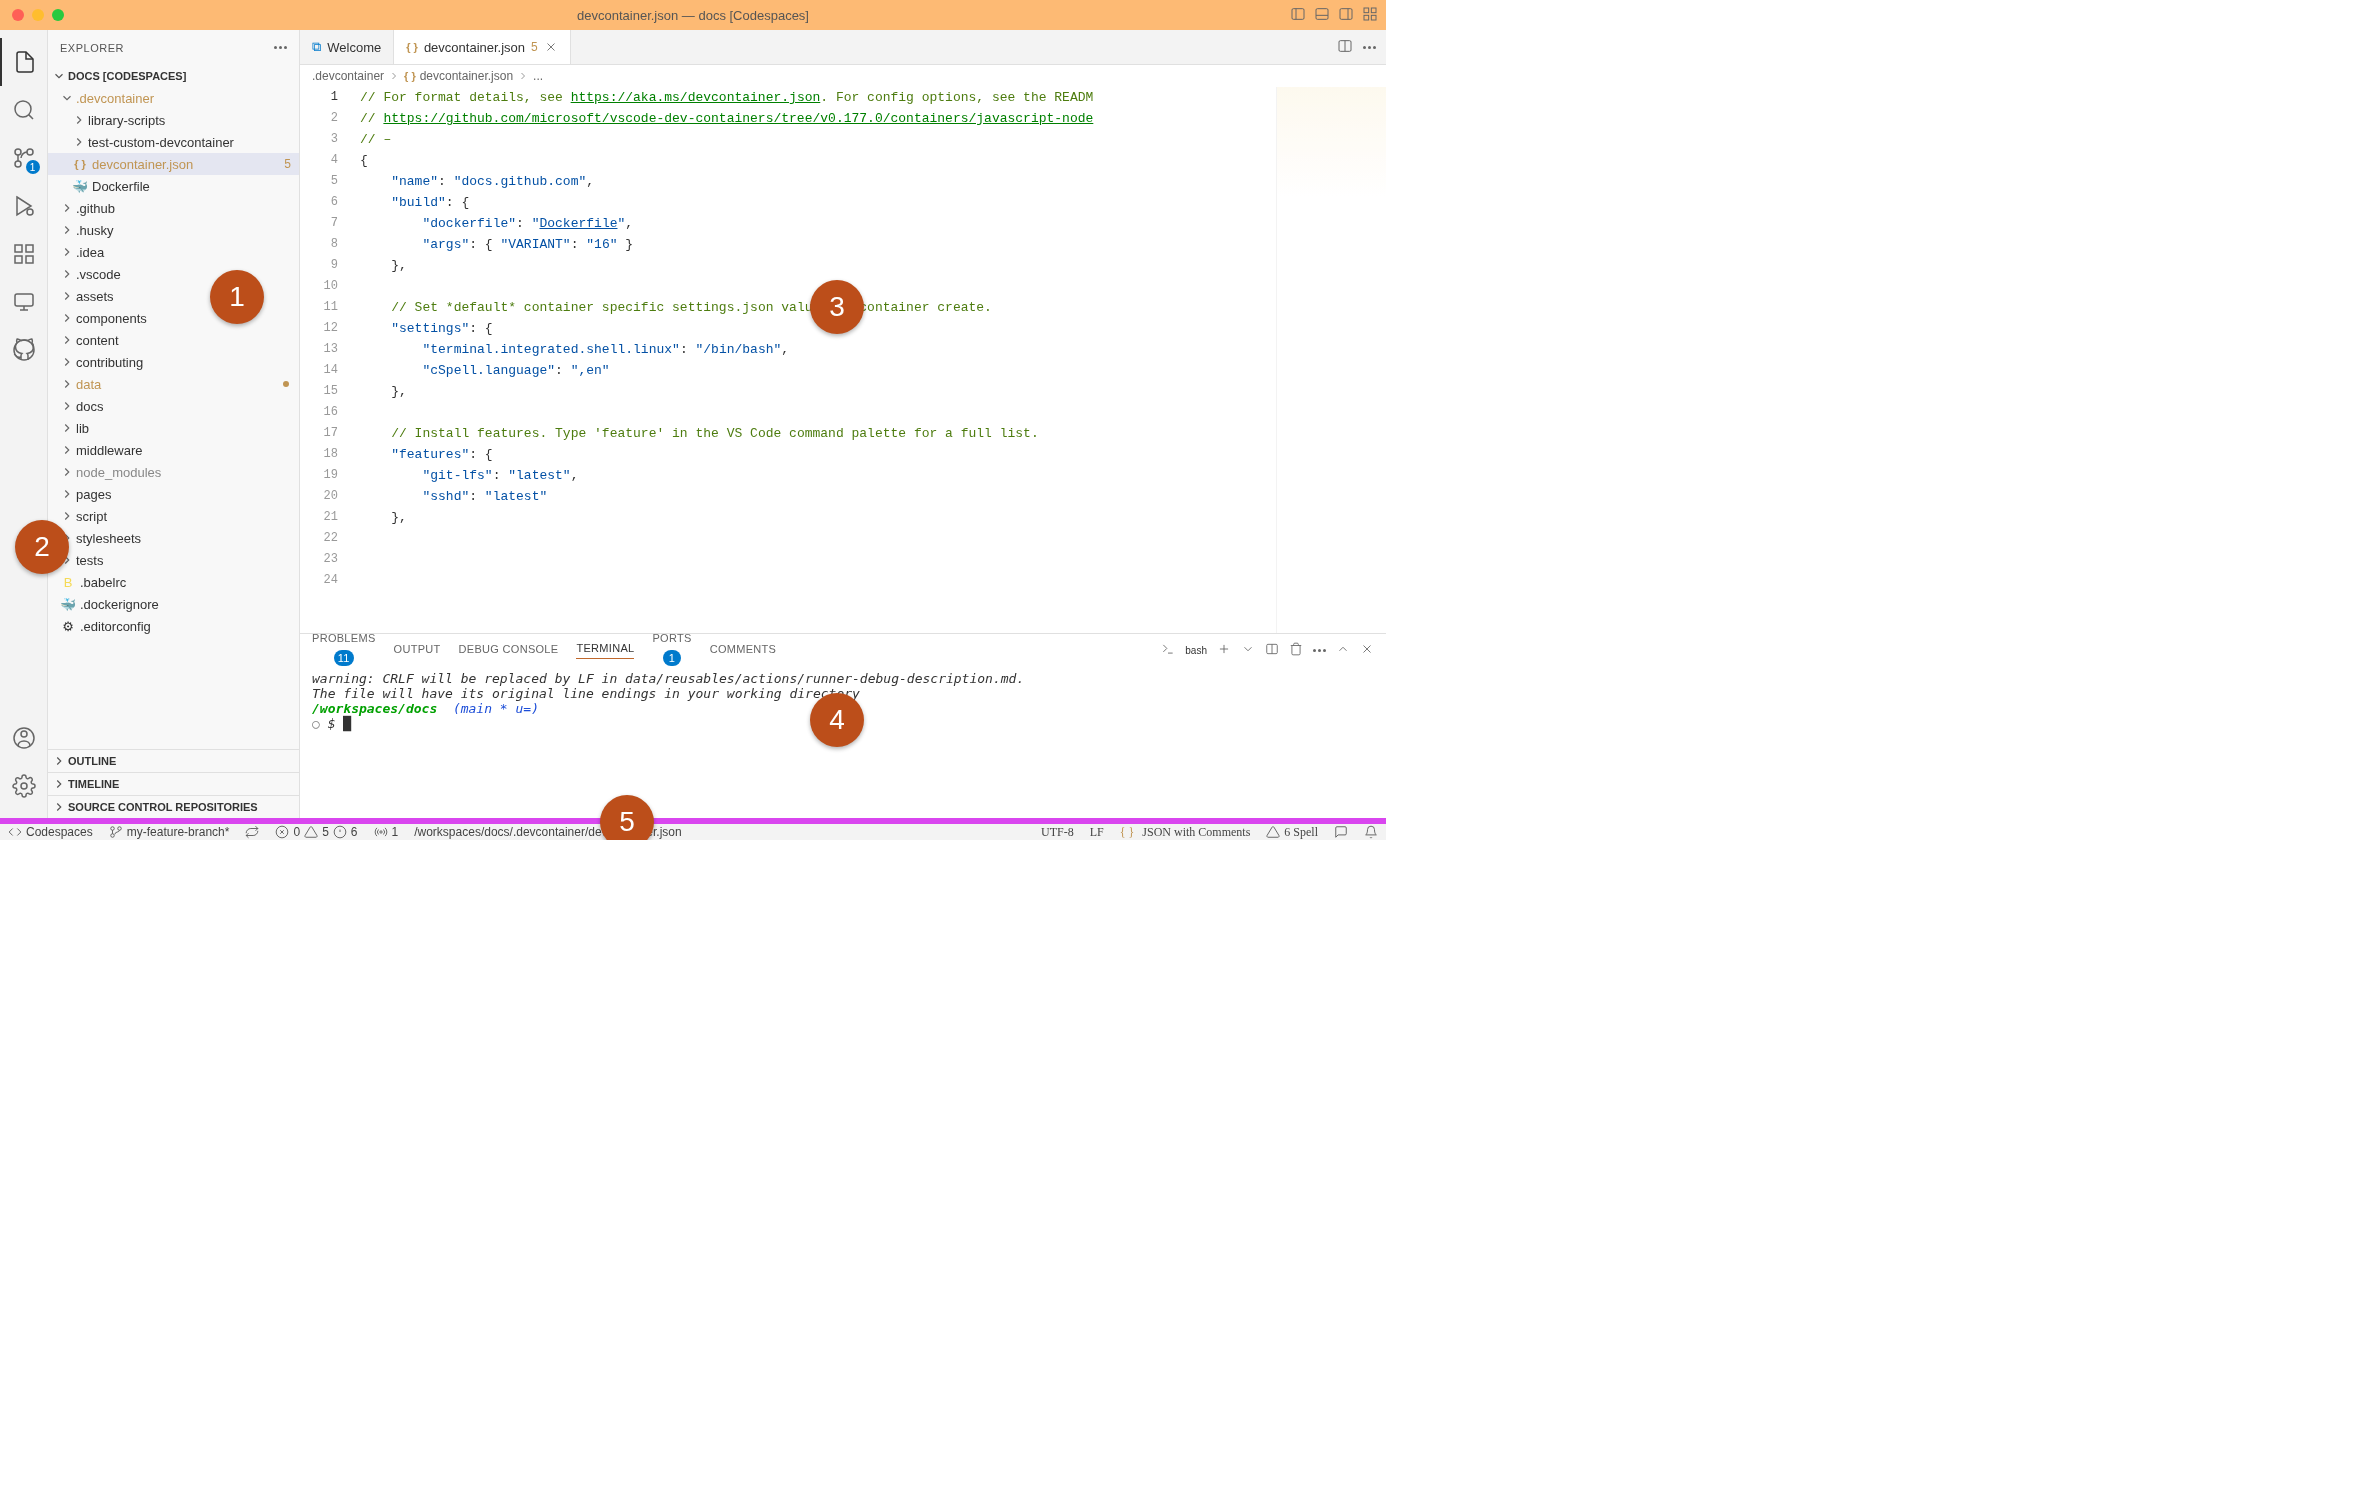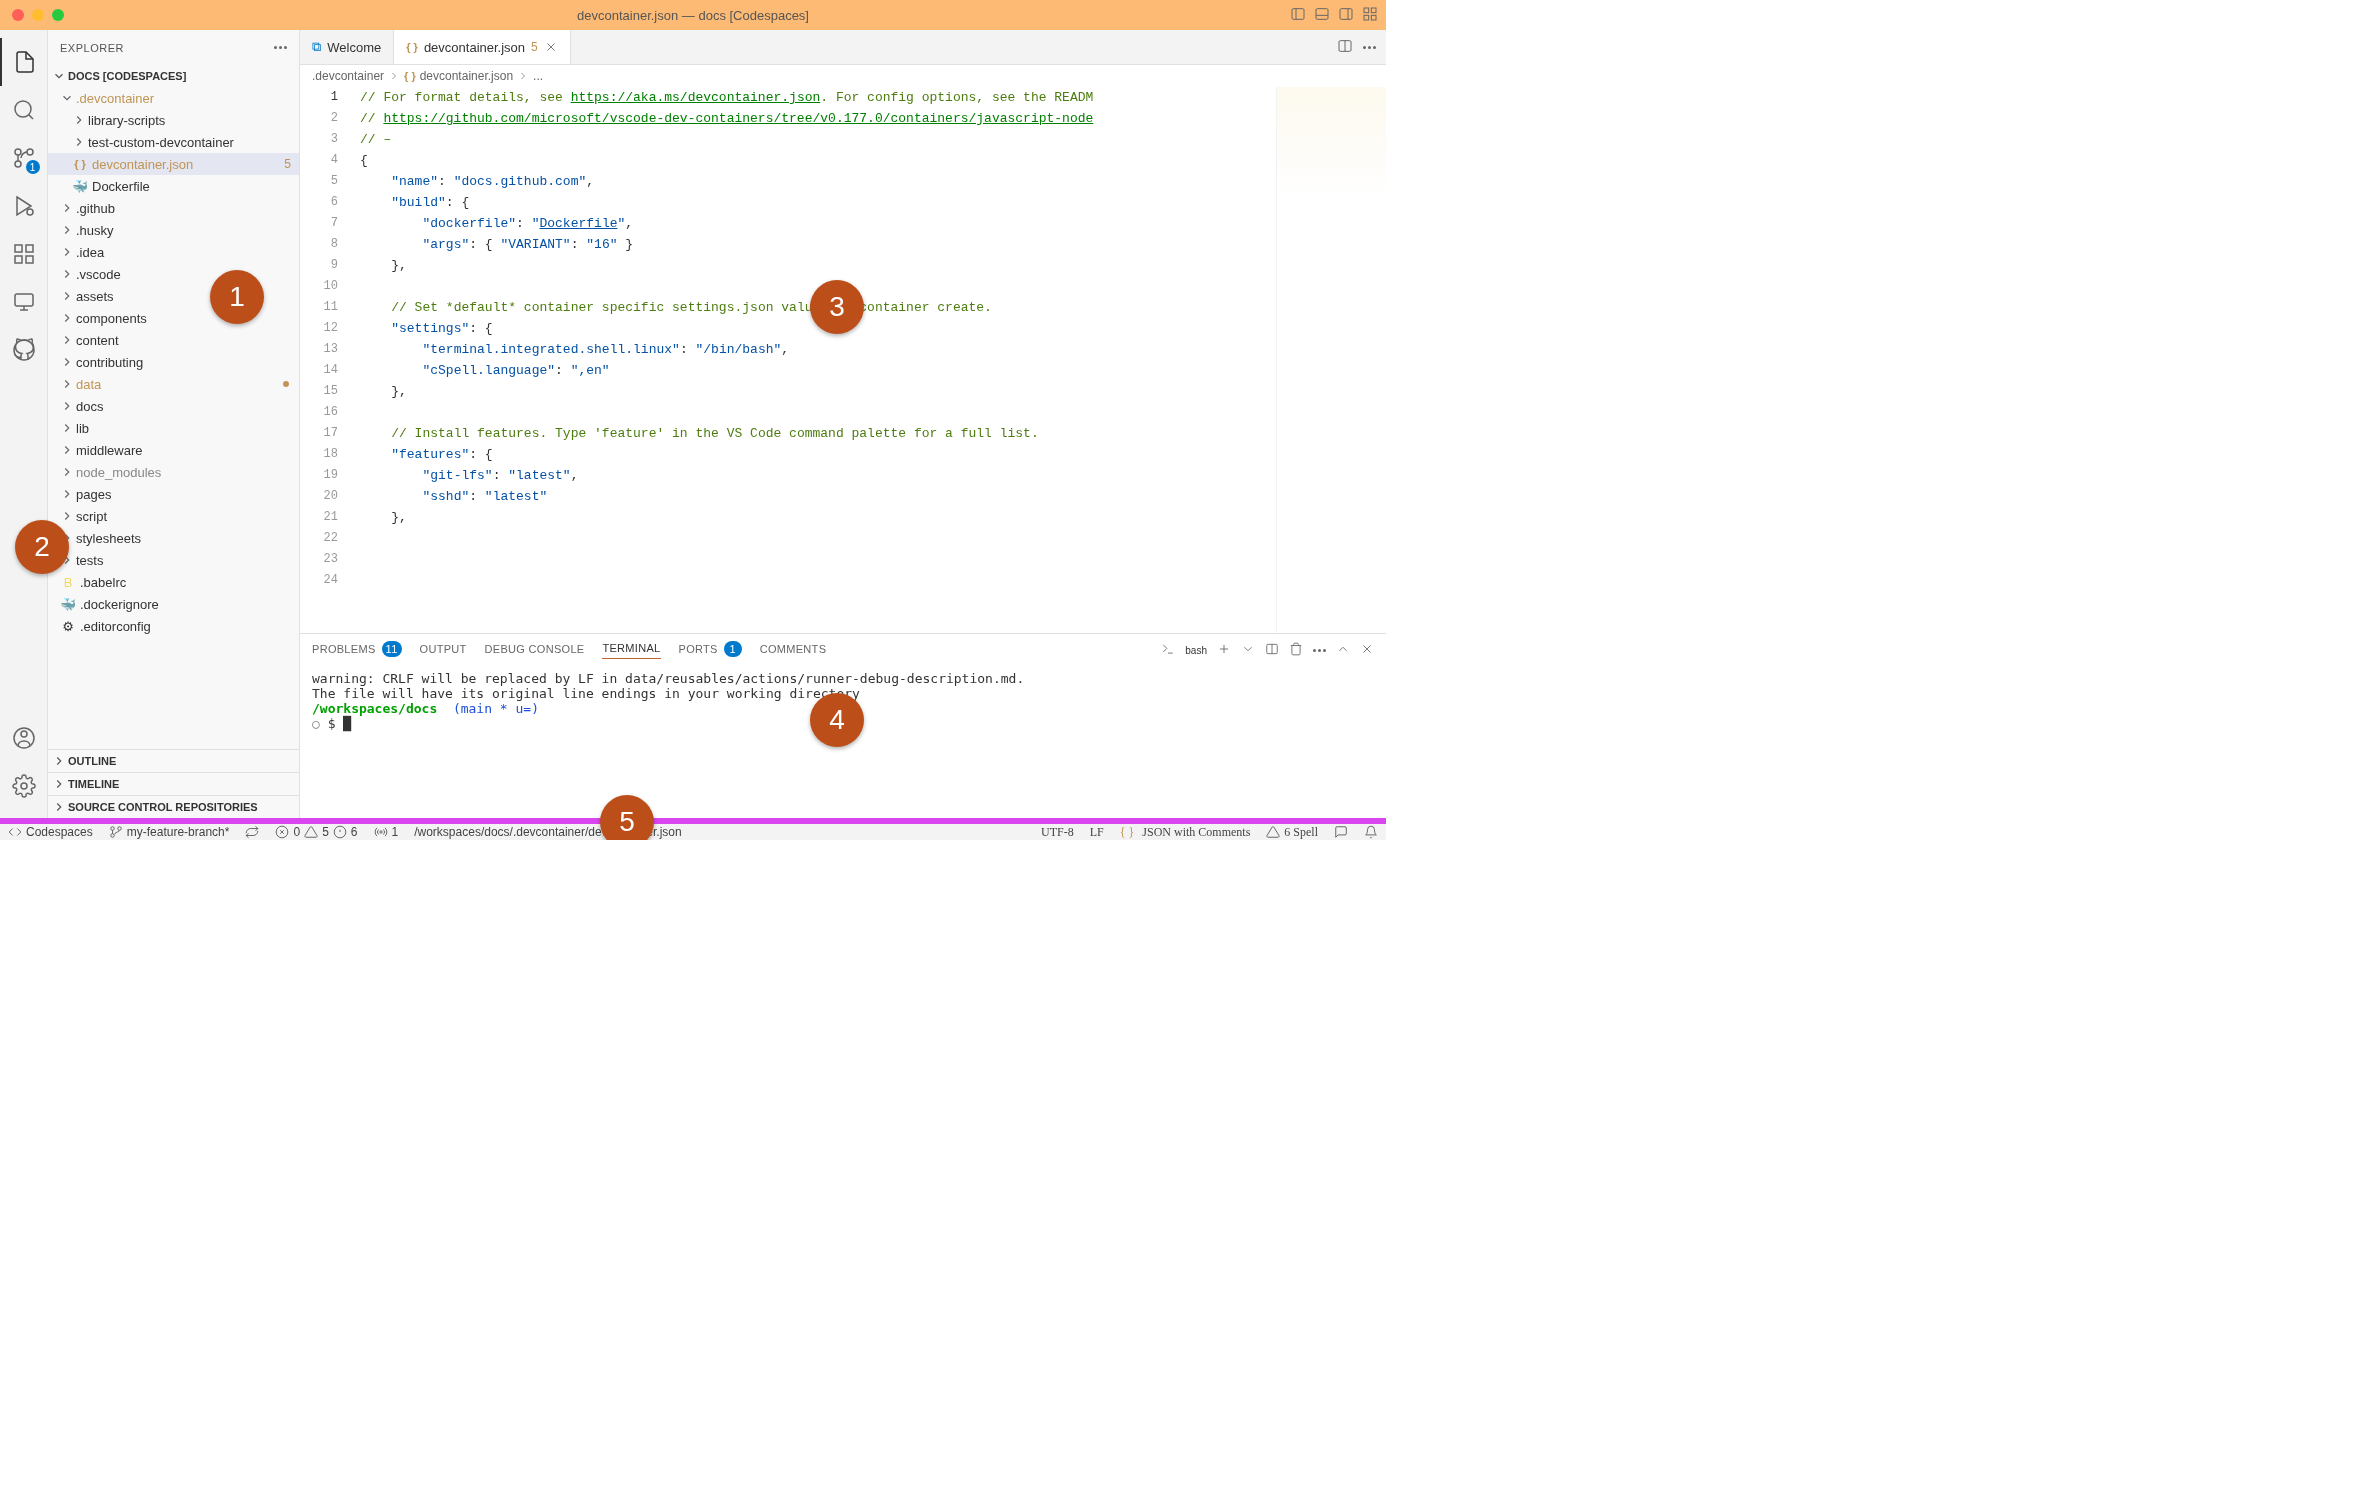--- a/index.html
+++ b/index.html
@@ -69,27 +69,27 @@
     .tok-comment { color: #4d7c0f; }
     .tok-string { color: #0451a5; }
     .tok-key { color: #0451a5; }
     .tok-punct { color: #333; }
     .tok-link { color: #008000; text-decoration: underline; }
     .minimap { position: absolute; right: 0; top: 0; width: 110px; height: 100%; background: linear-gradient(#fdf7e8 0%, #fff 20%, #fff 100%); opacity: 0.7; border-left: 1px solid #eee; }
     
     
     .panel { height: 185px; border-top: 1px solid #e0e0e0; display: flex; flex-direction: column; }
     .panel-tabs { height: 33px; display: flex; align-items: center; padding: 0 12px; gap: 18px; }
-    .panel-tab { font-size: 11px; letter-spacing: 0.3px; color: #666; cursor: pointer; display: flex; align-items: center; gap: 6px; padding-bottom: 4px; }
+    .panel-tab { font-size: 11px; letter-spacing: 0.3px; color: #666; cursor: pointer; display: flex; align-items: center; gap: 6px; padding-bottom: 4px; flex-direction: column; }
     .panel-tab.active { color: #333; border-bottom: 1px solid #c0682c; }
     .panel-tab .badge { background: #007acc; color: #fff; border-radius: 10px; font-size: 11px; min-width: 18px; height: 16px; display: inline-flex; align-items: center; justify-content: center; padding: 0 4px; }
     .panel-right { margin-left: auto; display: flex; align-items: center; gap: 10px; }
     .panel-right svg { width: 14px; height: 14px; stroke: #666; fill: none; stroke-width: 1.5; }
     .terminal { flex: 1; padding: 4px 12px; font-family: Menlo, Monaco, monospace; font-size: 13px; }
-    .term-line { white-space: pre; }
+    .term-line { white-space: pre; font-style: italic; }
     .term-green { color: #00a000; font-weight: bold; }
     .term-yellow { color: #1d4ed8; }
     
     
     .statusbar { height: 22px; background: #f3f3f3; border-top: 6px solid #d946ef; display: flex; align-items: center; font-size: 12px; color: #444; }
     .status-item { display: flex; align-items: center; gap: 4px; padding: 0 8px; cursor: pointer; }
     .status-item svg { width: 14px; height: 14px; stroke: #555; fill: none; stroke-width: 1.5; }
     .status-right { margin-left: auto; display: flex; font-family: Liberation Serif, serif; }
     
     

